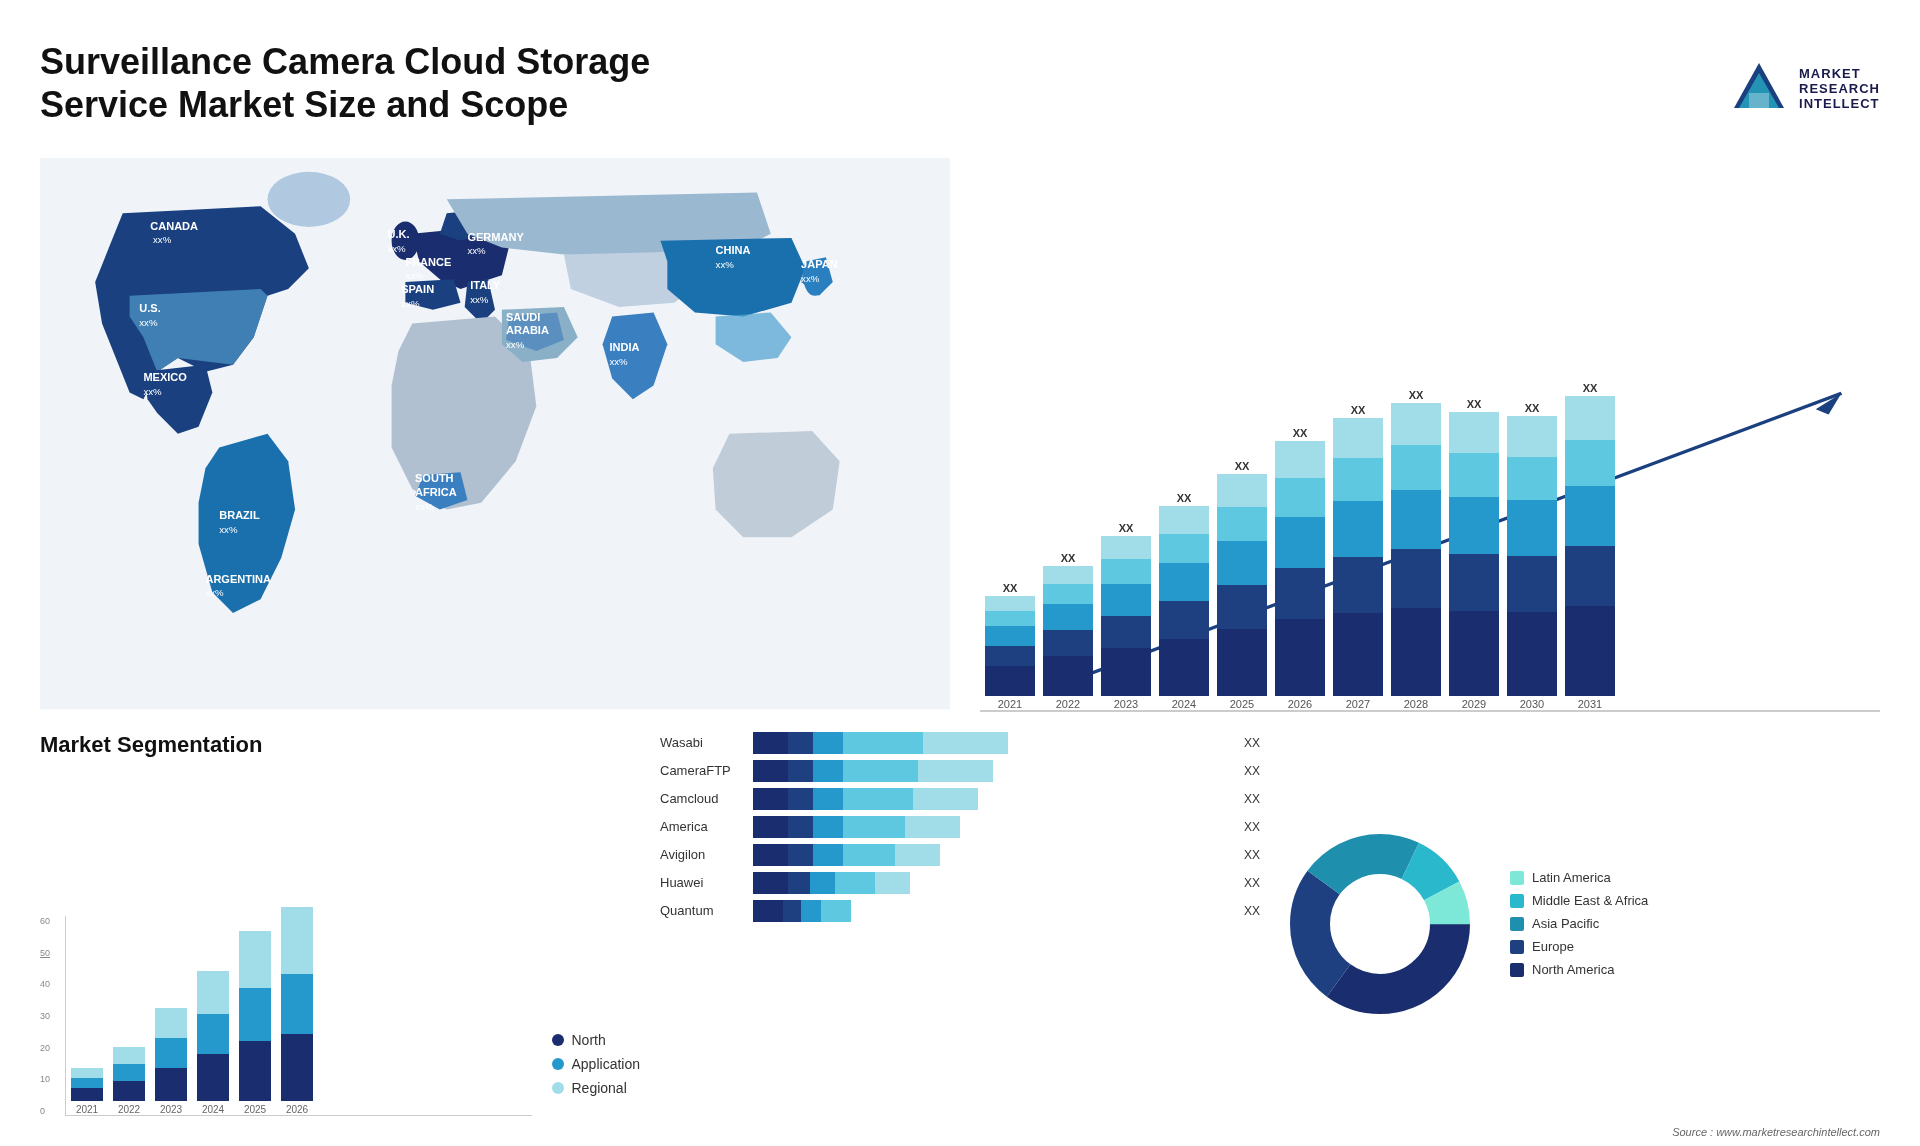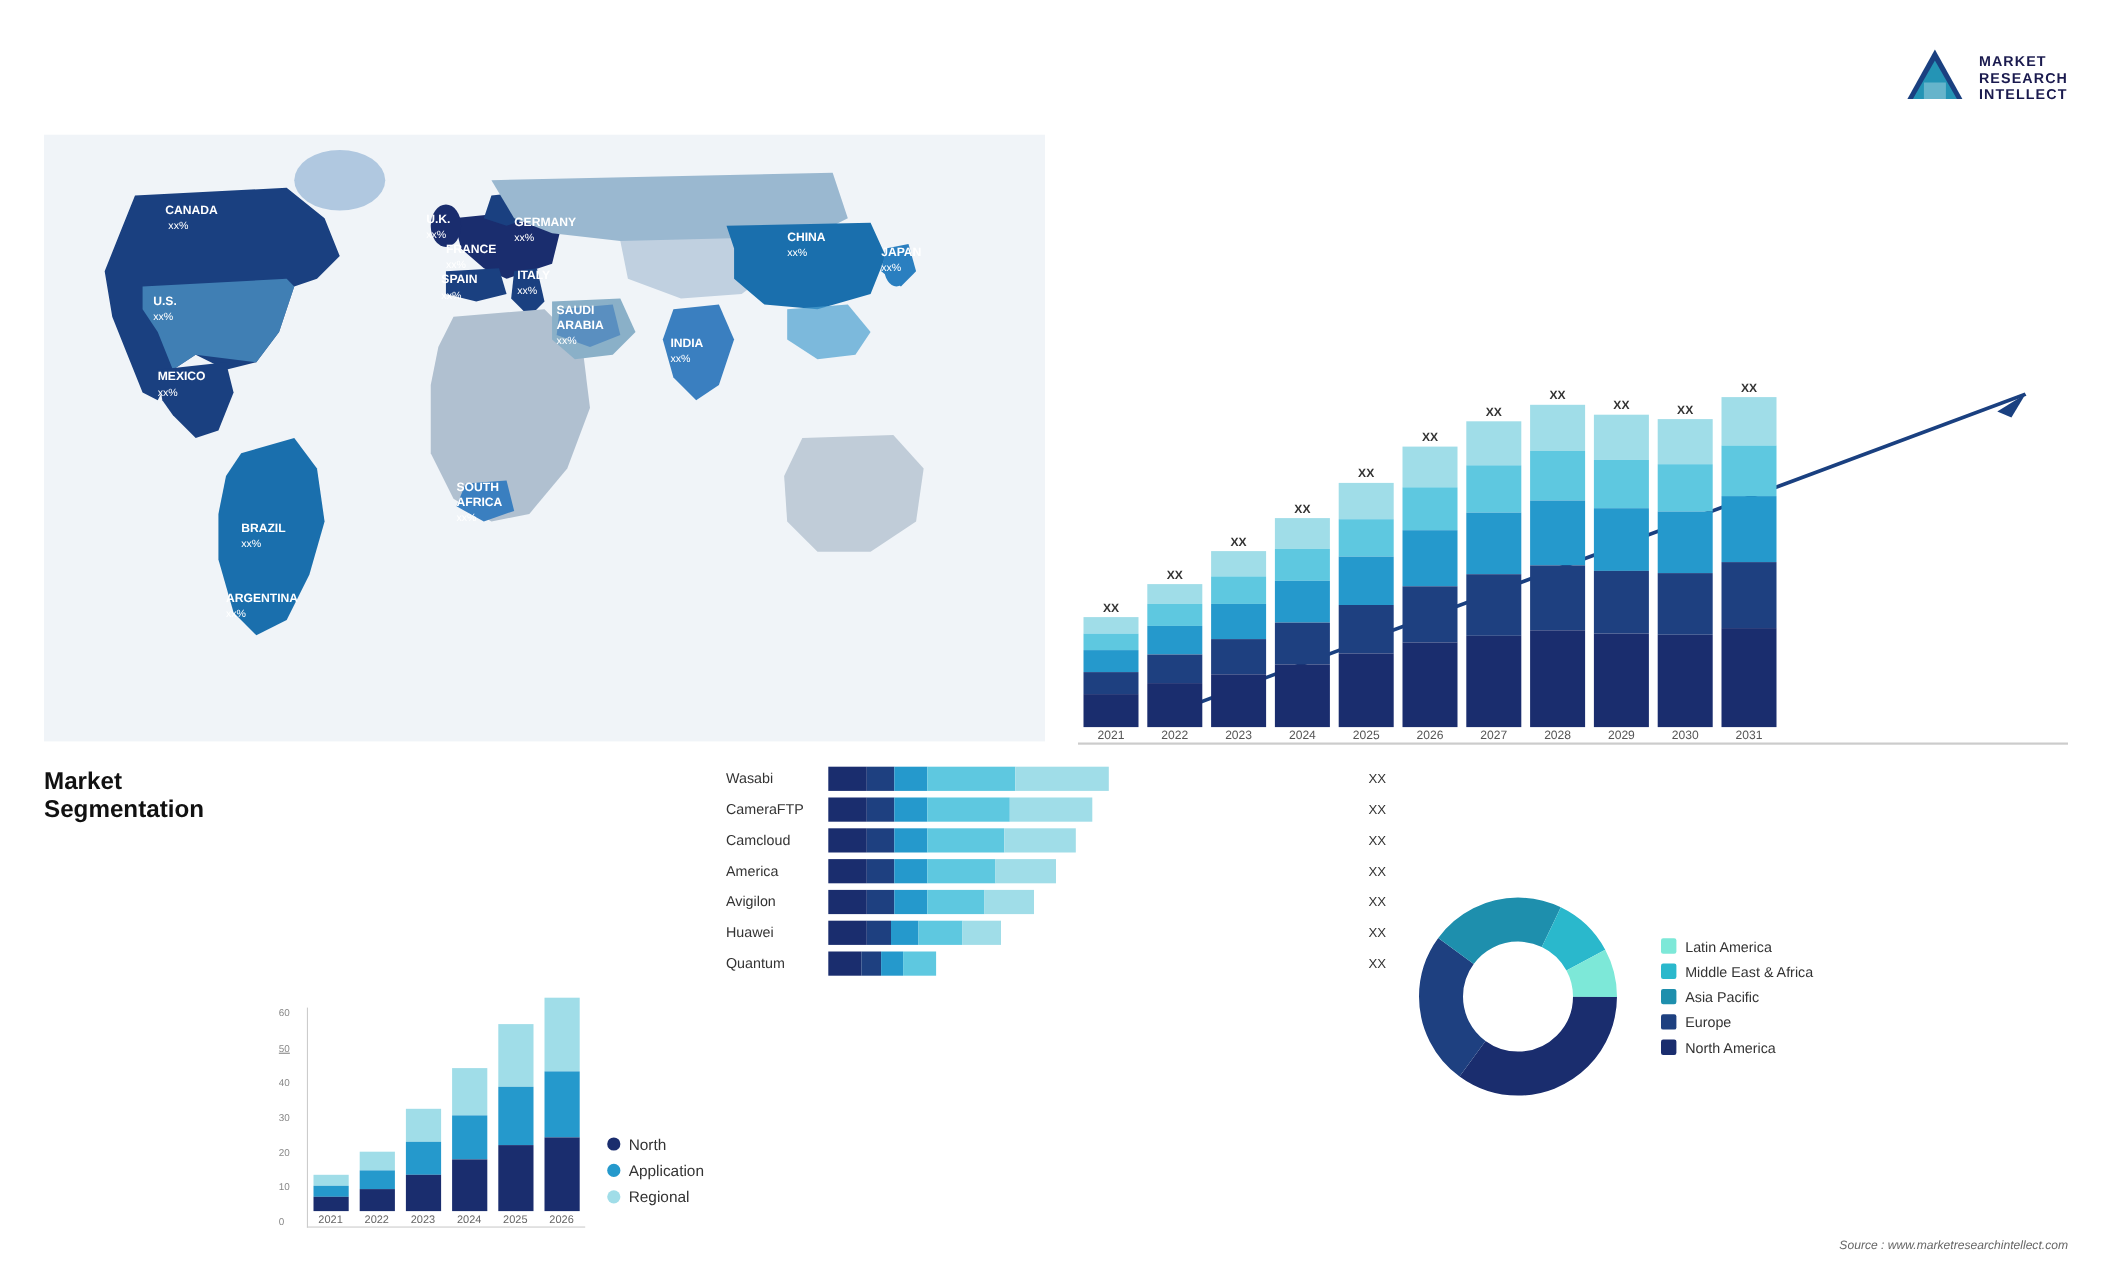--- a/index.html
+++ b/index.html
@@ -35,21 +35,21 @@
       line-height: 1.2;
       max-width: 700px;
     }
 
     
     .logo-area {
       grid-column: 2 / 3;
       grid-row: 1 / 2;
       display: flex;
       justify-content: flex-end;
-      align-items: flex-start;
+      align-items: center;
       padding: 10px 0;
     }
     .logo-box {
       display: flex;
       align-items: center;
       gap: 10px;
     }
     .logo-icon {
       width: 60px;
       height: 60px;
@@ -85,21 +85,21 @@
       grid-row: 3 / 4;
       display: grid;
       grid-template-columns: 1fr 1fr 1fr;
       gap: 20px;
       padding-top: 10px;
     }
 
     
     .segmentation-section {
       display: flex;
-      flex-direction: row;
+      flex-direction: column;
     }
     .section-title {
       font-size: 22px;
       font-weight: 700;
       color: #111;
       margin-bottom: 10px;
     }
     .seg-chart-area {
       display: flex;
       gap: 20px;
@@ -219,20 +219,23 @@
       flex-direction: column;
       height: 340px;
       position: relative;
     }
   </style>
 </head>
 <body>
 
 <div class="page-container">
 
+  <div class="header">
+    <h1>Surveillance Camera Cloud Storage Service Market Size and Scope</h1>
+  </div>
 
   <div class="logo-area">
     <div class="logo-box">
       <svg class="logo-icon" viewBox="0 0 60 60">
         <polygon points="30,5 55,50 5,50" fill="#1a4080"></polygon>
         <polygon points="30,15 50,50 10,50" fill="#2ab8cc" opacity="0.7"></polygon>
         <rect x="20" y="35" width="20" height="15" fill="#fff" opacity="0.3"></rect>
       </svg>
       <div class="logo-text">
         <div class="market">MARKET</div>

